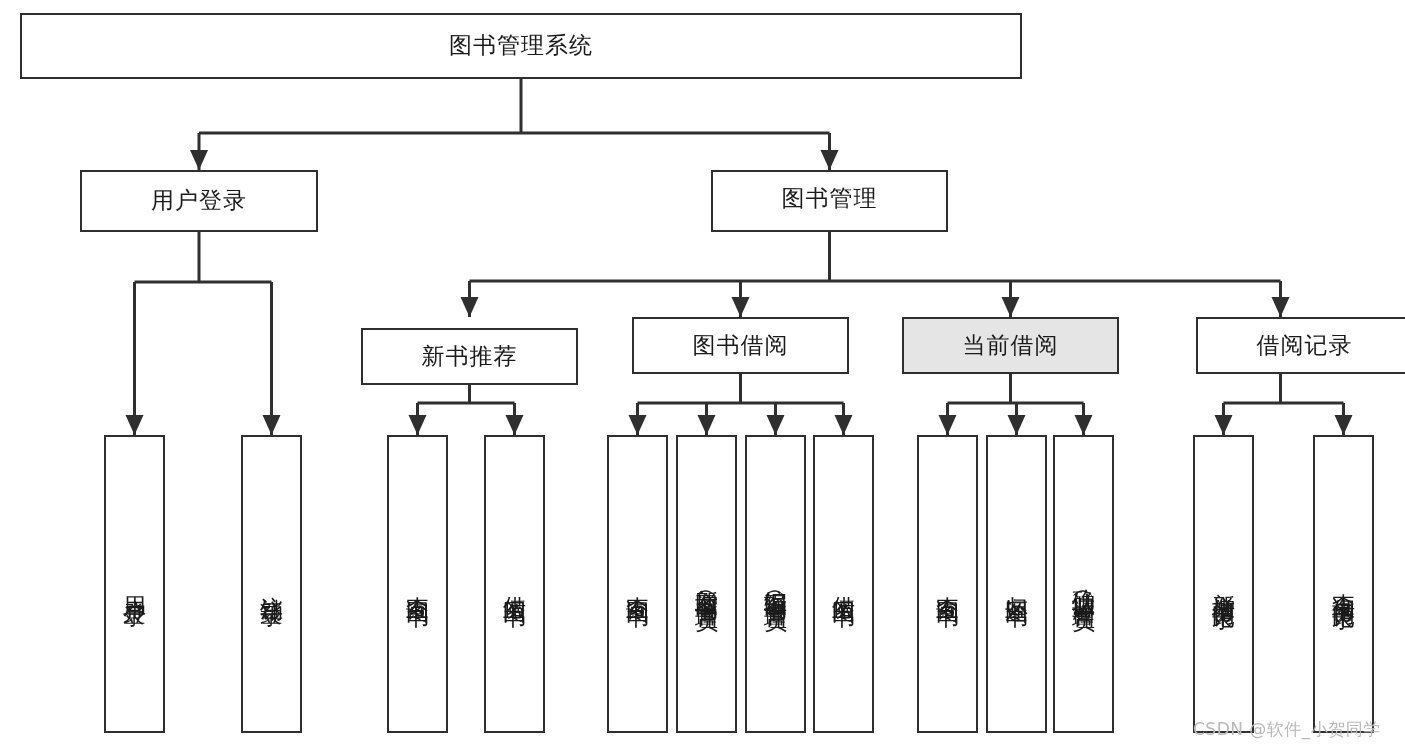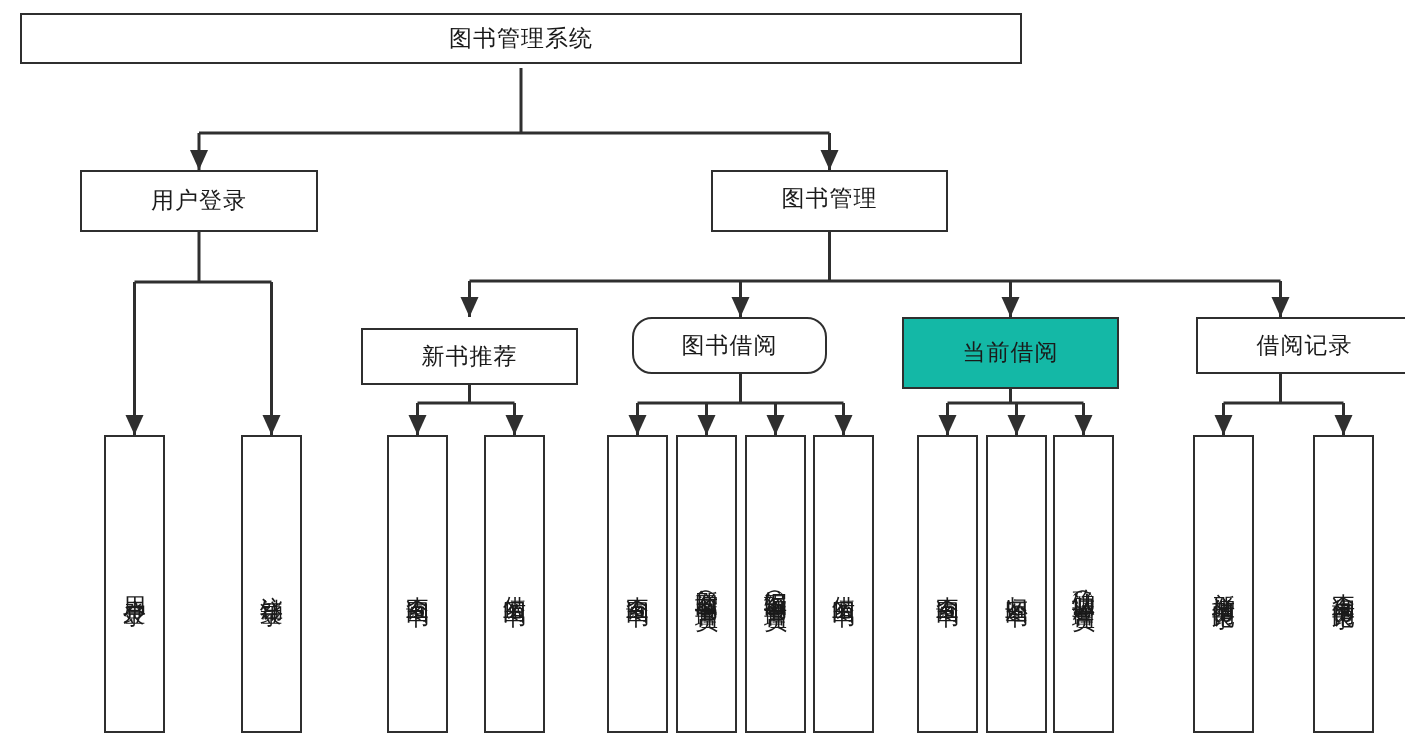--- a/index.html
+++ b/index.html
@@ -113,36 +113,36 @@
       <line x1="1083.5" y1="403" x2="1083.5" y2="435" stroke="#2f2f2f" stroke-width="3"></line>
       <path d="M 1074.5 415 L 1092.5 415 L 1083.5 435 Z" fill="#2f2f2f"></path>
       <line x1="1280.5" y1="374" x2="1280.5" y2="403" stroke="#2f2f2f" stroke-width="3"></line>
       <line x1="1223.5" y1="403" x2="1343.5" y2="403" stroke="#2f2f2f" stroke-width="3"></line>
       <line x1="1223.5" y1="403" x2="1223.5" y2="435" stroke="#2f2f2f" stroke-width="3"></line>
       <path d="M 1214.5 415 L 1232.5 415 L 1223.5 435 Z" fill="#2f2f2f"></path>
       <line x1="1343.5" y1="403" x2="1343.5" y2="435" stroke="#2f2f2f" stroke-width="3"></line>
       <path d="M 1334.5 415 L 1352.5 415 L 1343.5 435 Z" fill="#2f2f2f"></path>
     </svg>
   <div id="nodes">
-      <div class="node horiz" style="left: 20px; top: 13px; width: 1002px; height: 51px; border-color: rgb(47, 47, 47); background: rgb(255, 255, 255); color: rgb(26, 26, 26);">
+      <div class="node horiz" style="left: 20px; top: 13px; width: 1002px; height: 66px; border-color: rgb(47, 47, 47); background: rgb(255, 255, 255); color: rgb(26, 26, 26);">
         <span class="txt">图书管理系统</span>
       </div>
       <div class="node horiz" style="left: 80px; top: 170px; width: 238px; height: 62px; border-color: rgb(47, 47, 47); background: rgb(255, 255, 255); color: rgb(26, 26, 26);">
         <span class="txt">用户登录</span>
       </div>
       <div class="node horiz" style="left: 711px; top: 170px; width: 237px; height: 62px; border-color: rgb(47, 47, 47); background: rgb(255, 255, 255); color: rgb(26, 26, 26); font-family: Liberation Mono, monospace;">
         <span class="txt">图书管理</span>
       </div>
       <div class="node horiz" style="left: 361px; top: 328px; width: 217px; height: 57px; border-color: rgb(47, 47, 47); background: rgb(255, 255, 255); color: rgb(26, 26, 26);">
         <span class="txt">新书推荐</span>
       </div>
-      <div class="node horiz" style="left: 632px; top: 317px; width: 195px; height: 57px; border-color: rgb(47, 47, 47); background: rgb(255, 255, 255); color: rgb(26, 26, 26); border-radius: 20px;">
+      <div class="node horiz" style="left: 632px; top: 317px; width: 217px; height: 57px; border-color: rgb(47, 47, 47); background: rgb(255, 255, 255); color: rgb(26, 26, 26);">
         <span class="txt">图书借阅</span>
       </div>
-      <div class="node horiz" style="left: 902px; top: 317px; width: 217px; height: 72px; border-color: rgb(47, 47, 47); background: #14b8a6; color: rgb(26, 26, 26);">
+      <div class="node horiz" style="left: 902px; top: 317px; width: 217px; height: 57px; border-color: rgb(47, 47, 47); background: #e5e5e5; color: rgb(26, 26, 26);">
         <span class="txt">当前借阅</span>
       </div>
       <div class="node horiz" style="left: 1172px; top: 317px; width: 217px; height: 57px; border-color: rgb(47, 47, 47); background: rgb(255, 255, 255); color: rgb(26, 26, 26); margin-left: 24px;">
         <span class="txt">借阅记录</span>
       </div>
       <div class="node vert" style="left: 104px; top: 435px; width: 61px; height: 298px; border-color: rgb(47, 47, 47); background: rgb(255, 255, 255); color: rgb(26, 26, 26);">
         <span class="txt">用户登录</span>
       </div>
       <div class="node vert" style="left: 241px; top: 435px; width: 61px; height: 298px; border-color: rgb(47, 47, 47); background: rgb(255, 255, 255); color: rgb(26, 26, 26);">
         <span class="txt">注销登录</span>
@@ -174,13 +174,14 @@
       <div class="node vert" style="left: 1053px; top: 435px; width: 61px; height: 298px; border-color: rgb(47, 47, 47); background: rgb(255, 255, 255); color: rgb(26, 26, 26);">
         <span class="txt">确认归还（管理员）</span>
       </div>
       <div class="node vert" style="left: 1193px; top: 435px; width: 61px; height: 298px; border-color: rgb(47, 47, 47); background: rgb(255, 255, 255); color: rgb(26, 26, 26);">
         <span class="txt">新增借阅记录</span>
       </div>
       <div class="node vert" style="left: 1313px; top: 435px; width: 61px; height: 298px; border-color: rgb(47, 47, 47); background: rgb(255, 255, 255); color: rgb(26, 26, 26);">
         <span class="txt">查询借阅记录</span>
       </div>
     </div>
+  <div class="watermark" style="left: 1193px; top: 718px; color: rgb(185, 185, 185);">CSDN @软件_小贺同学</div>
 </div>
 
 </body></html>

